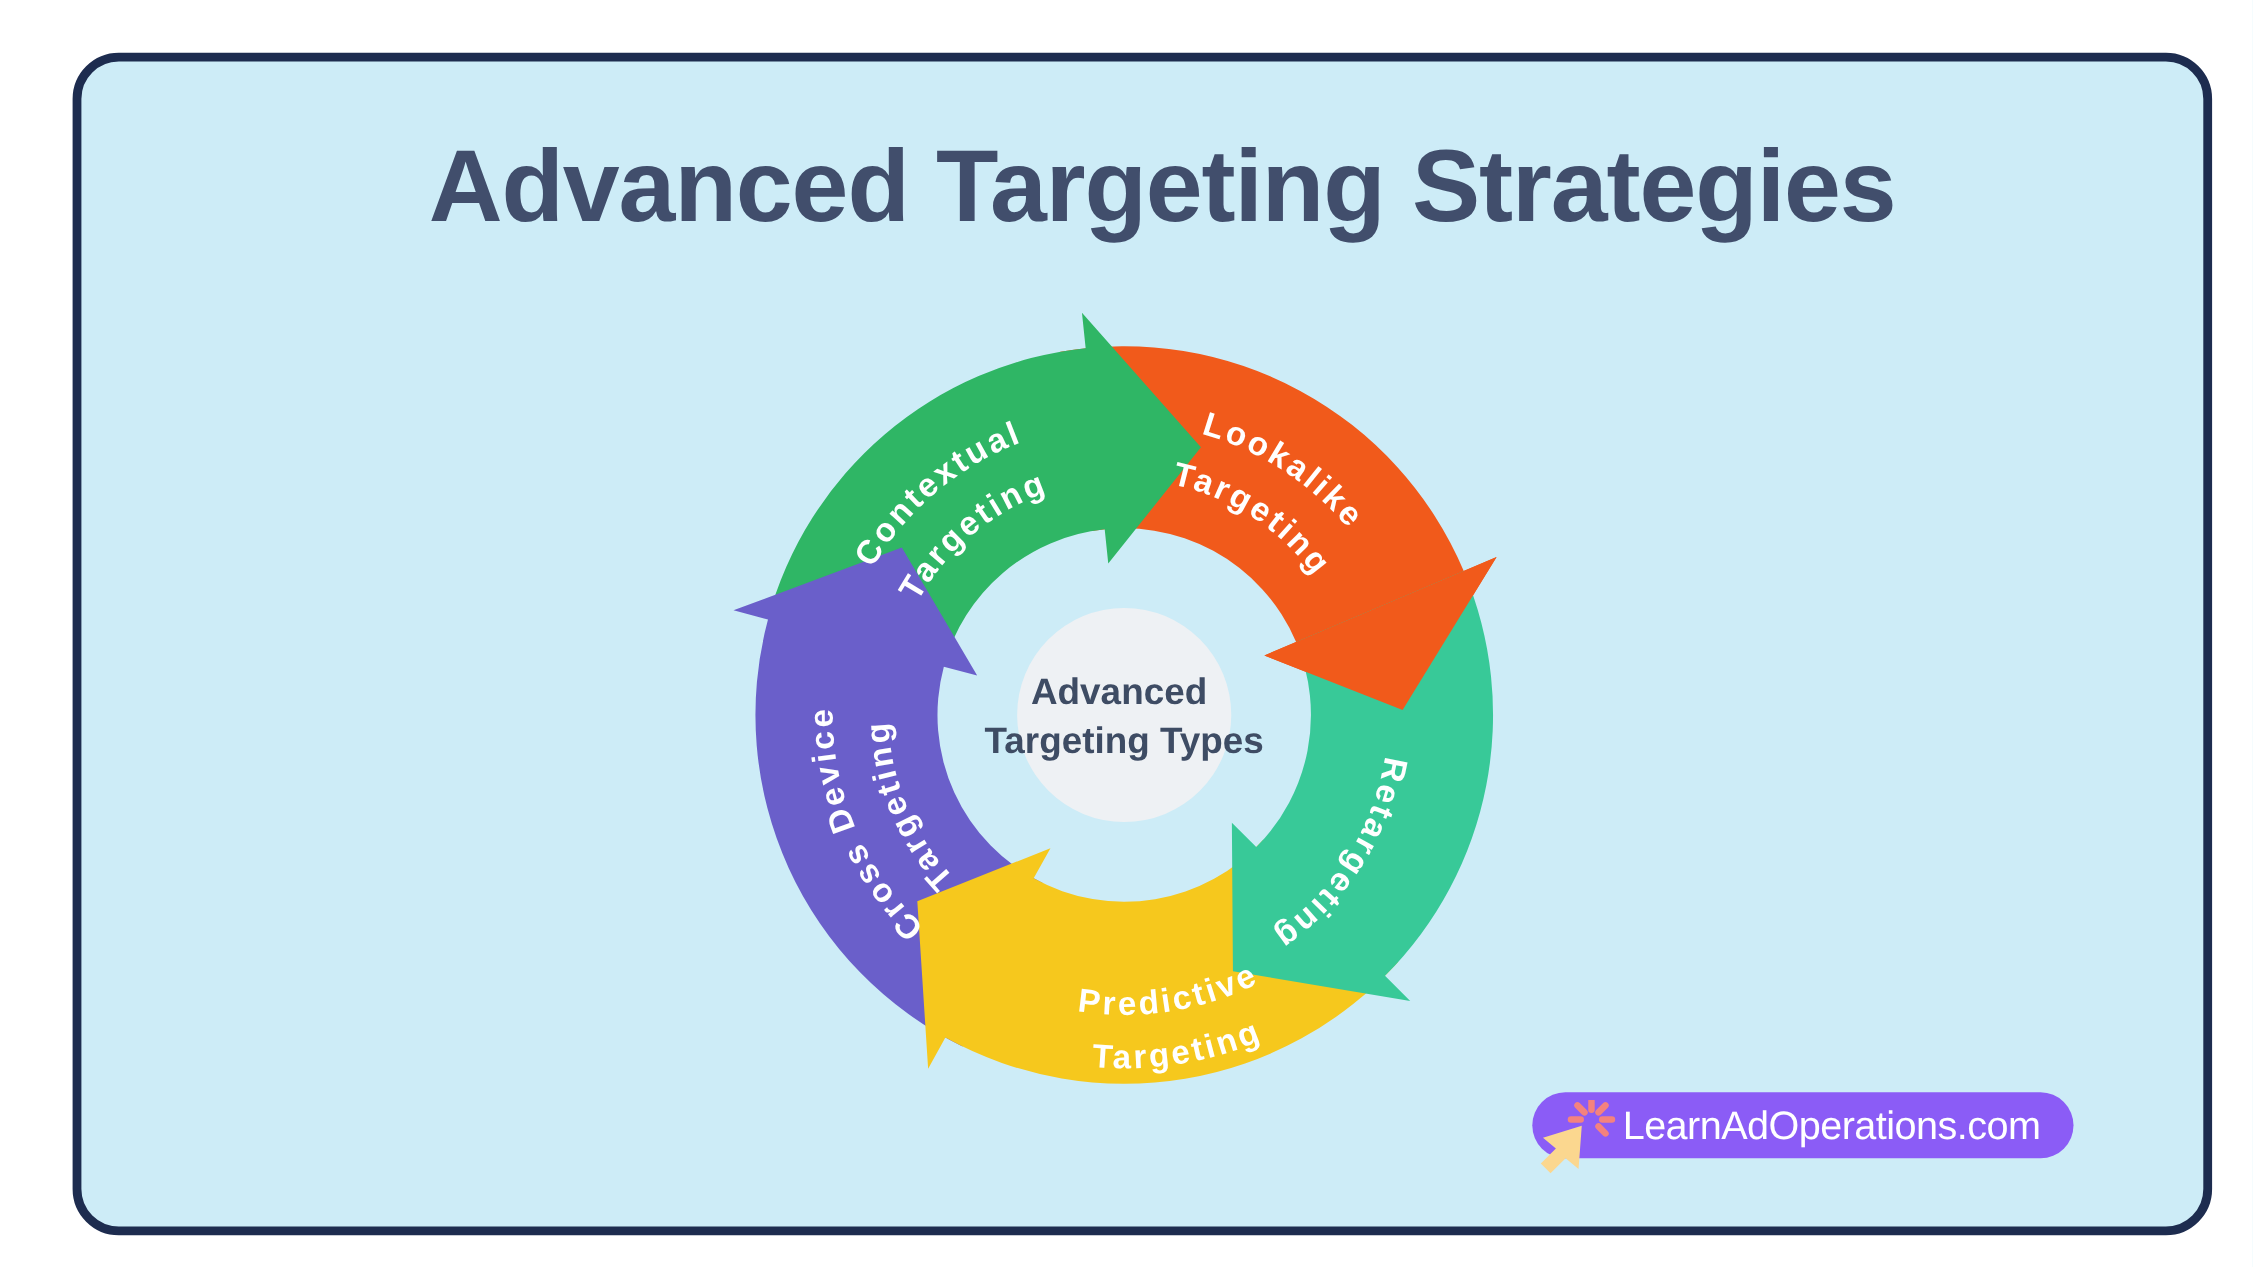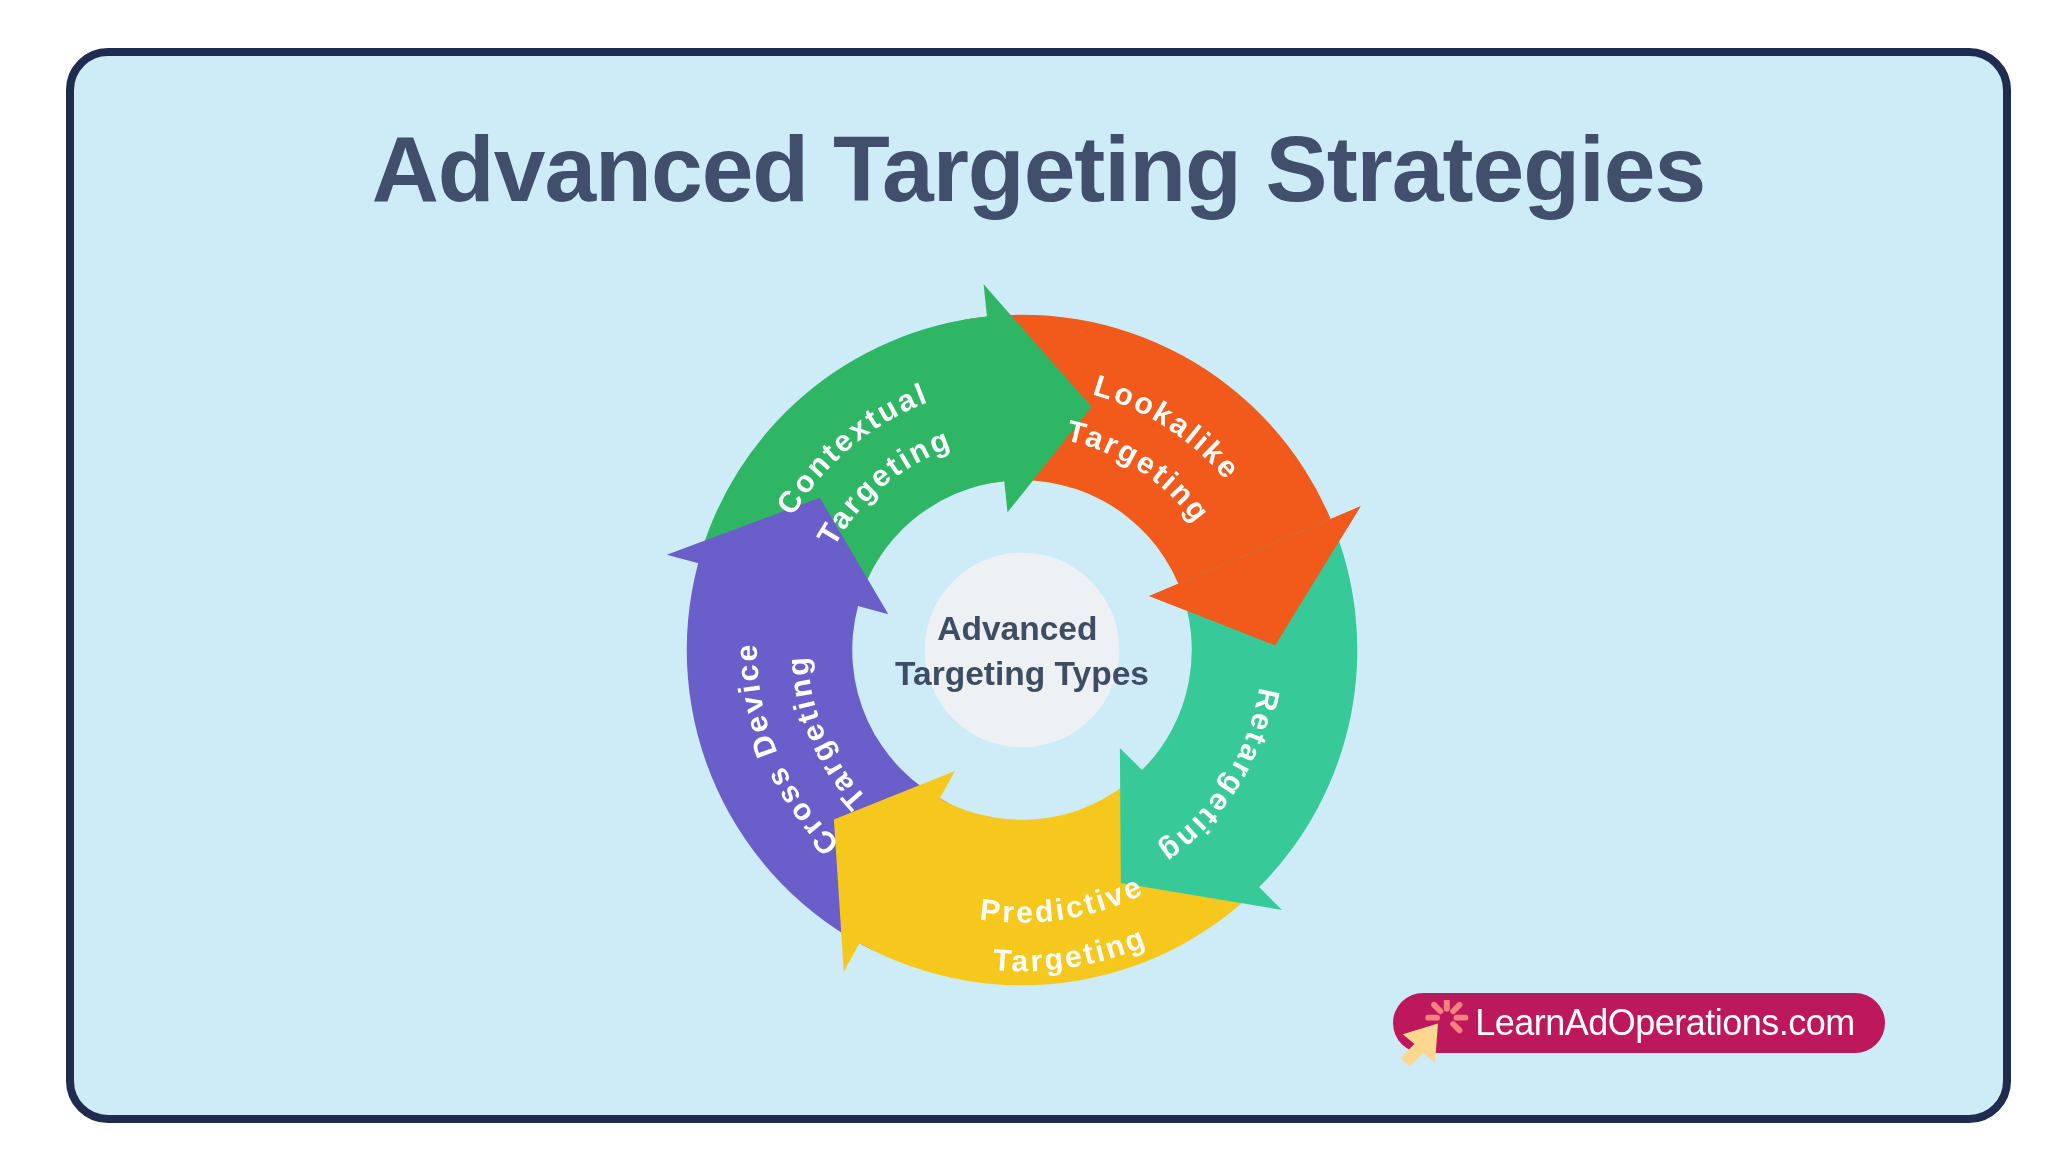--- a/index.html
+++ b/index.html
@@ -15,21 +15,21 @@
     position: absolute;
     left: 66px; top: 48px;
     width: 1929px; height: 1059px;
     background: #cdecf7;
     border: 8px solid #1d2c4f;
     border-radius: 42px;
     box-sizing: content-box;
   }
   .title {
     position: absolute;
-    left: 66px; top: 118px;
+    left: 84px; top: 118px;
     width: 1945px;
     margin: 0;
     text-align: center;
     font-size: 93px;
     line-height: 1.1;
     font-weight: bold;
     letter-spacing: -1px;
     color: #414e6c;
   }
   .diagram-svg {
@@ -45,21 +45,21 @@
   }
   .center-label {
     font-size: 31px;
     font-weight: 600;
     fill: #3e4c64;
   }
   .badge {
     position: absolute;
     left: 1393px; top: 993px;
     width: 492px; height: 60px;
-    background: #be185d;
+    background: #8b5cf6;
     border-radius: 30px;
     display: flex;
     align-items: center;
     justify-content: center;
     padding-left: 52px;
     box-sizing: border-box;
     z-index: 2;
   }
   .badge-label {
     color: #ffffff;

